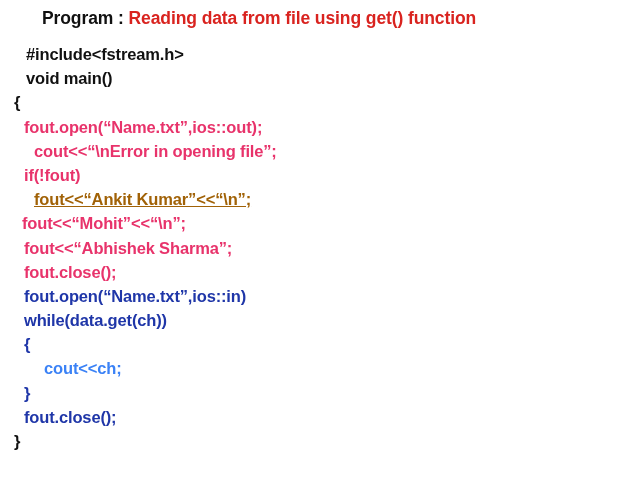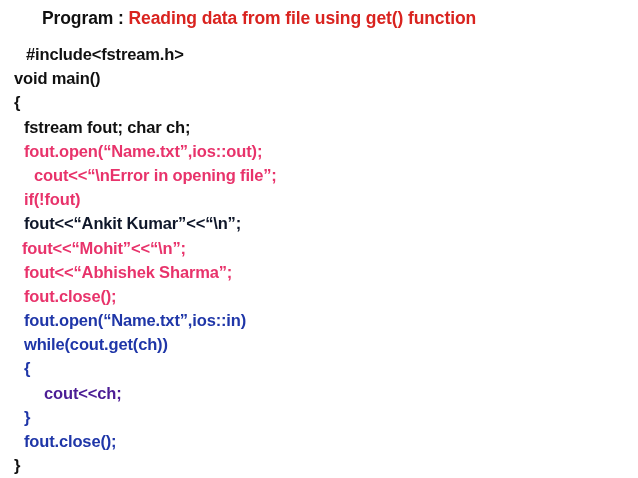--- a/index.html
+++ b/index.html
@@ -62,32 +62,31 @@
 <body>
 
 <div class="slide">
 
   <div class="title-row">
     <span class="title-label">Program : </span><span class="title-main">Reading data from file using get() function</span>
   </div>
 
   <div class="code-block">
       <div class="code-line" style="color: rgb(17, 17, 17); padding-left: 26px;">#include&lt;fstream.h&gt;</div>
-      <div class="code-line" style="color: rgb(17, 17, 17); padding-left: 14px;">void main()</div>
+      <div class="code-line" style="color: rgb(17, 17, 17); padding-left: 26px;">void main()</div>
       <div class="code-line" style="color: rgb(17, 17, 17); padding-left: 14px;">{</div>
-      <div class="code-line" style="color: rgb(17, 17, 17); padding-left: 24px;">fstream fout; char ch;</div>
       <div class="code-line" style="color: rgb(232, 51, 107); padding-left: 24px;">fout.open(“Name.txt”,ios::out);</div>
       <div class="code-line" style="color: rgb(232, 51, 107); padding-left: 34px;">cout&lt;&lt;“\nError in opening file”;</div>
       <div class="code-line" style="color: rgb(232, 51, 107); padding-left: 24px;">if(!fout)</div>
-      <div class="code-line" style="color: #0f172a; padding-left: 24px;">fout&lt;&lt;“Ankit Kumar”&lt;&lt;“\n”;</div>
+      <div class="code-line" style="color: #a16207; padding-left: 34px; text-decoration: underline;">fout&lt;&lt;“Ankit Kumar”&lt;&lt;“\n”;</div>
       <div class="code-line" style="color: rgb(232, 51, 107); padding-left: 22px;">fout&lt;&lt;“Mohit”&lt;&lt;“\n”;</div>
       <div class="code-line" style="color: rgb(232, 51, 107); padding-left: 24px;">fout&lt;&lt;“Abhishek Sharma”;</div>
       <div class="code-line" style="color: rgb(232, 51, 107); padding-left: 24px;">fout.close();</div>
       <div class="code-line" style="color: rgb(31, 54, 168); padding-left: 24px;">fout.open(“Name.txt”,ios::in)</div>
-      <div class="code-line" style="color: rgb(31, 54, 168); padding-left: 24px;">while(cout.get(ch))</div>
+      <div class="code-line" style="color: rgb(31, 54, 168); padding-left: 24px;">while(data.get(ch))</div>
       <div class="code-line" style="color: rgb(31, 54, 168); padding-left: 24px;">{</div>
-      <div class="code-line" style="color: #4c1d95; padding-left: 44px;">cout&lt;&lt;ch;</div>
+      <div class="code-line" style="color: #3b82f6; padding-left: 44px;">cout&lt;&lt;ch;</div>
       <div class="code-line" style="color: rgb(31, 54, 168); padding-left: 24px;">}</div>
       <div class="code-line" style="color: rgb(31, 54, 168); padding-left: 24px;">fout.close();</div>
       <div class="code-line" style="color: rgb(17, 17, 17); padding-left: 14px;">}</div>
     </div>
 
 </div>
 
 </body></html>

